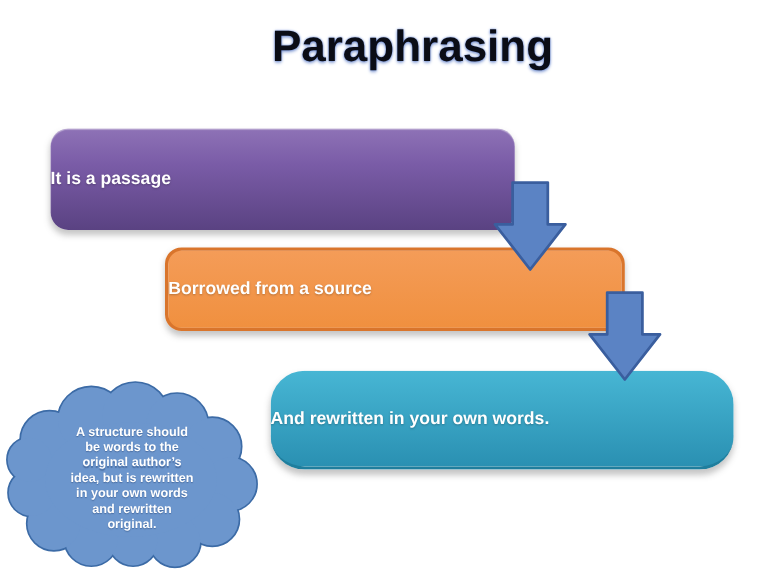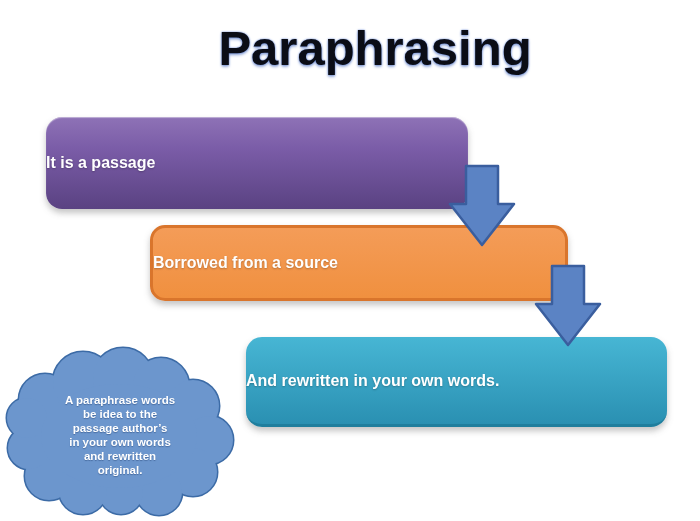--- a/index.html
+++ b/index.html
@@ -2,21 +2,21 @@
 <html><head>
 <meta charset="utf-8">
 <style>
   html,body{margin:0;padding:0;background:#ffffff;}
   .slide{
     position:relative;width:700px;height:521px;background:#ffffff;overflow:hidden;
     font-family:"Liberation Sans","DejaVu Sans",sans-serif;
   }
   .title{
     position:absolute;top:20px;left:50px;width:650px;text-align:center;
-    font-size:49px;font-weight:bold;color:#0b0d16;letter-spacing:0px;
+    font-size:40px;font-weight:bold;color:#0b0d16;letter-spacing:0px;
     text-shadow:0 0 2px #5577cc, 0 2px 3px #9fb2dd;
   }
   .step{
     position:absolute;display:flex;align-items:center;justify-content:flex-start;
     border-radius:16px;box-sizing:border-box;
     box-shadow:0 4px 6px rgba(90,90,90,0.35);
     color:#ffffff;font-weight:bold;font-size:16px;text-align:center;
     text-shadow:0 1px 2px rgba(0,0,0,0.25);
     z-index:2;
   }
@@ -27,20 +27,21 @@
   }
   .step-borrowed{
     left:150px;top:225px;width:418px;height:76px;
     background:linear-gradient(to bottom,#f49c58 0%,#f0903f 100%);
     border:3px solid #d9752c;border-radius:15px;
   }
   .step-rewritten{
     left:246px;top:337px;width:421px;height:90px;
     background:linear-gradient(to bottom,#47b6d4 0%,#2a90b2 100%);
     border-bottom:3px solid #1f7e9d;
+    border-radius:31px;
   }
   .step-rewritten .step-label{max-width:350px;line-height:30px;}
   .arrow{position:absolute;width:70px;height:84px;z-index:5;}
   .arrow-1{left:447px;top:164px;}
   .arrow-2{left:533px;top:264px;}
   .cloud{position:absolute;left:5px;top:345px;width:230px;height:172px;z-index:3;}
   .cloud svg{position:absolute;left:0;top:0;width:100%;height:100%;}
   .cloud-text{
     position:absolute;left:0;top:10px;width:230px;height:160px;
     display:flex;flex-direction:column;align-items:center;justify-content:center;
@@ -109,22 +110,23 @@
         <circle cx="154" cy="146" r="23"></circle>
         <circle cx="116" cy="146" r="22"></circle>
         <circle cx="78" cy="144" r="24"></circle>
         <circle cx="44" cy="130" r="24"></circle>
         <circle cx="24" cy="102" r="21"></circle>
         <circle cx="22" cy="72" r="20"></circle>
         <ellipse cx="114" cy="90" rx="78" ry="52"></ellipse>
       </g>
     </svg>
     <div class="cloud-text">
-      <div>A paraphrase words</div>
-      <div>be idea to the</div>
-      <div>passage author’s</div>
+      <div>A structure should</div>
+      <div>be words to the</div>
+      <div>original author’s</div>
+      <div>idea, but is rewritten</div>
       <div>in your own words</div>
       <div>and rewritten</div>
       <div>original.</div>
     </div>
   </div>
 
 </div>
 
 </body></html>

